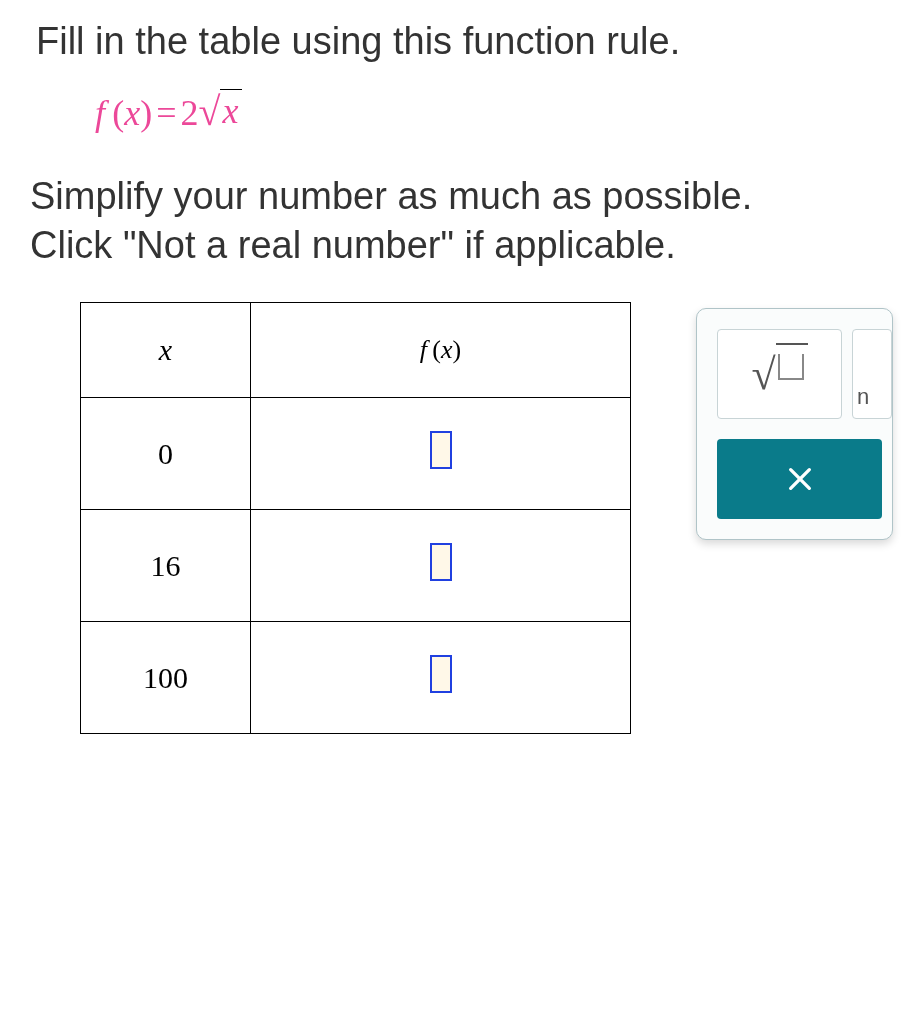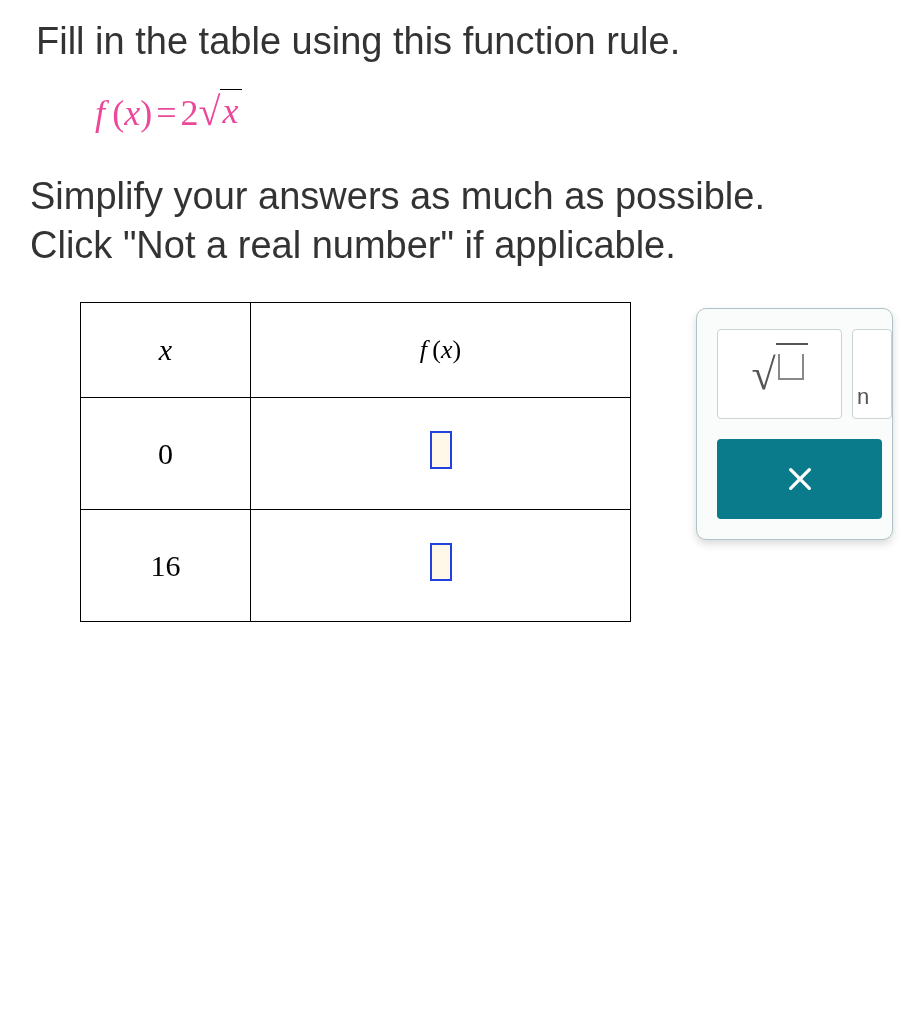--- a/index.html
+++ b/index.html
@@ -193,38 +193,42 @@
   </style>
 </head>
 <body>
 
 <div class="instruction">Fill in the table using this function rule.</div>
 
 <div class="function-def">
   <span class="fn-f">f</span><span class="paren"> (</span><span>x</span><span class="paren">)</span><span class="equals">=</span><span class="num">2</span><span class="sqrt-wrap"><span class="sqrt-symbol">√</span><span class="sqrt-inner">x</span></span>
 </div>
 
-<div class="sub-instruction">Simplify your answers as much as possible.</div>
+<div class="sub-instruction">Simplify your number as much as possible.</div>
 <div class="sub-instruction">Click "Not a real number" if applicable.</div>
 
 <div class="content-row">
   <table>
     <tbody>
         <tr>
       <th class="col-x">x</th>
       <th class="col-fx">
         <span class="fx-header"><span>f</span><span class="paren"> (</span><span>x</span><span class="paren">)</span></span>
       </th>
     </tr>
     <tr>
       <td>0</td>
       <td><span class="answer-box"></span></td>
     </tr>
     <tr>
       <td>16</td>
+      <td><span class="answer-box"></span></td>
+    </tr>
+    <tr>
+      <td>100</td>
       <td><span class="answer-box"></span></td>
     </tr>
   </tbody>
     </table>
 
   <div class="tool-panel">
     <div class="tool-row">
       <div class="tool-btn sqrt">
         <span class="sqrt-sym">√</span>
           <span class="sqrt-bar"><span class="sqrt-box"></span></span>

